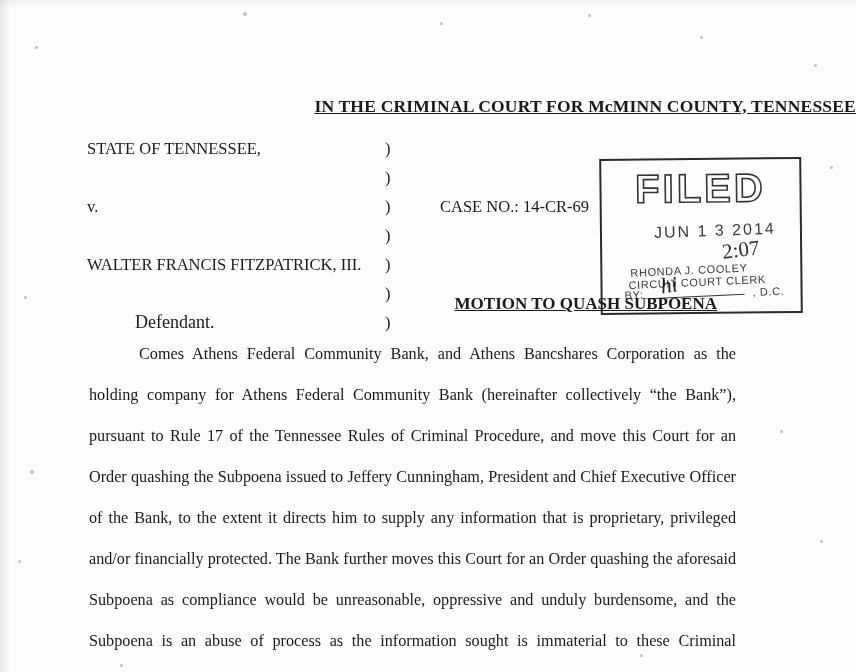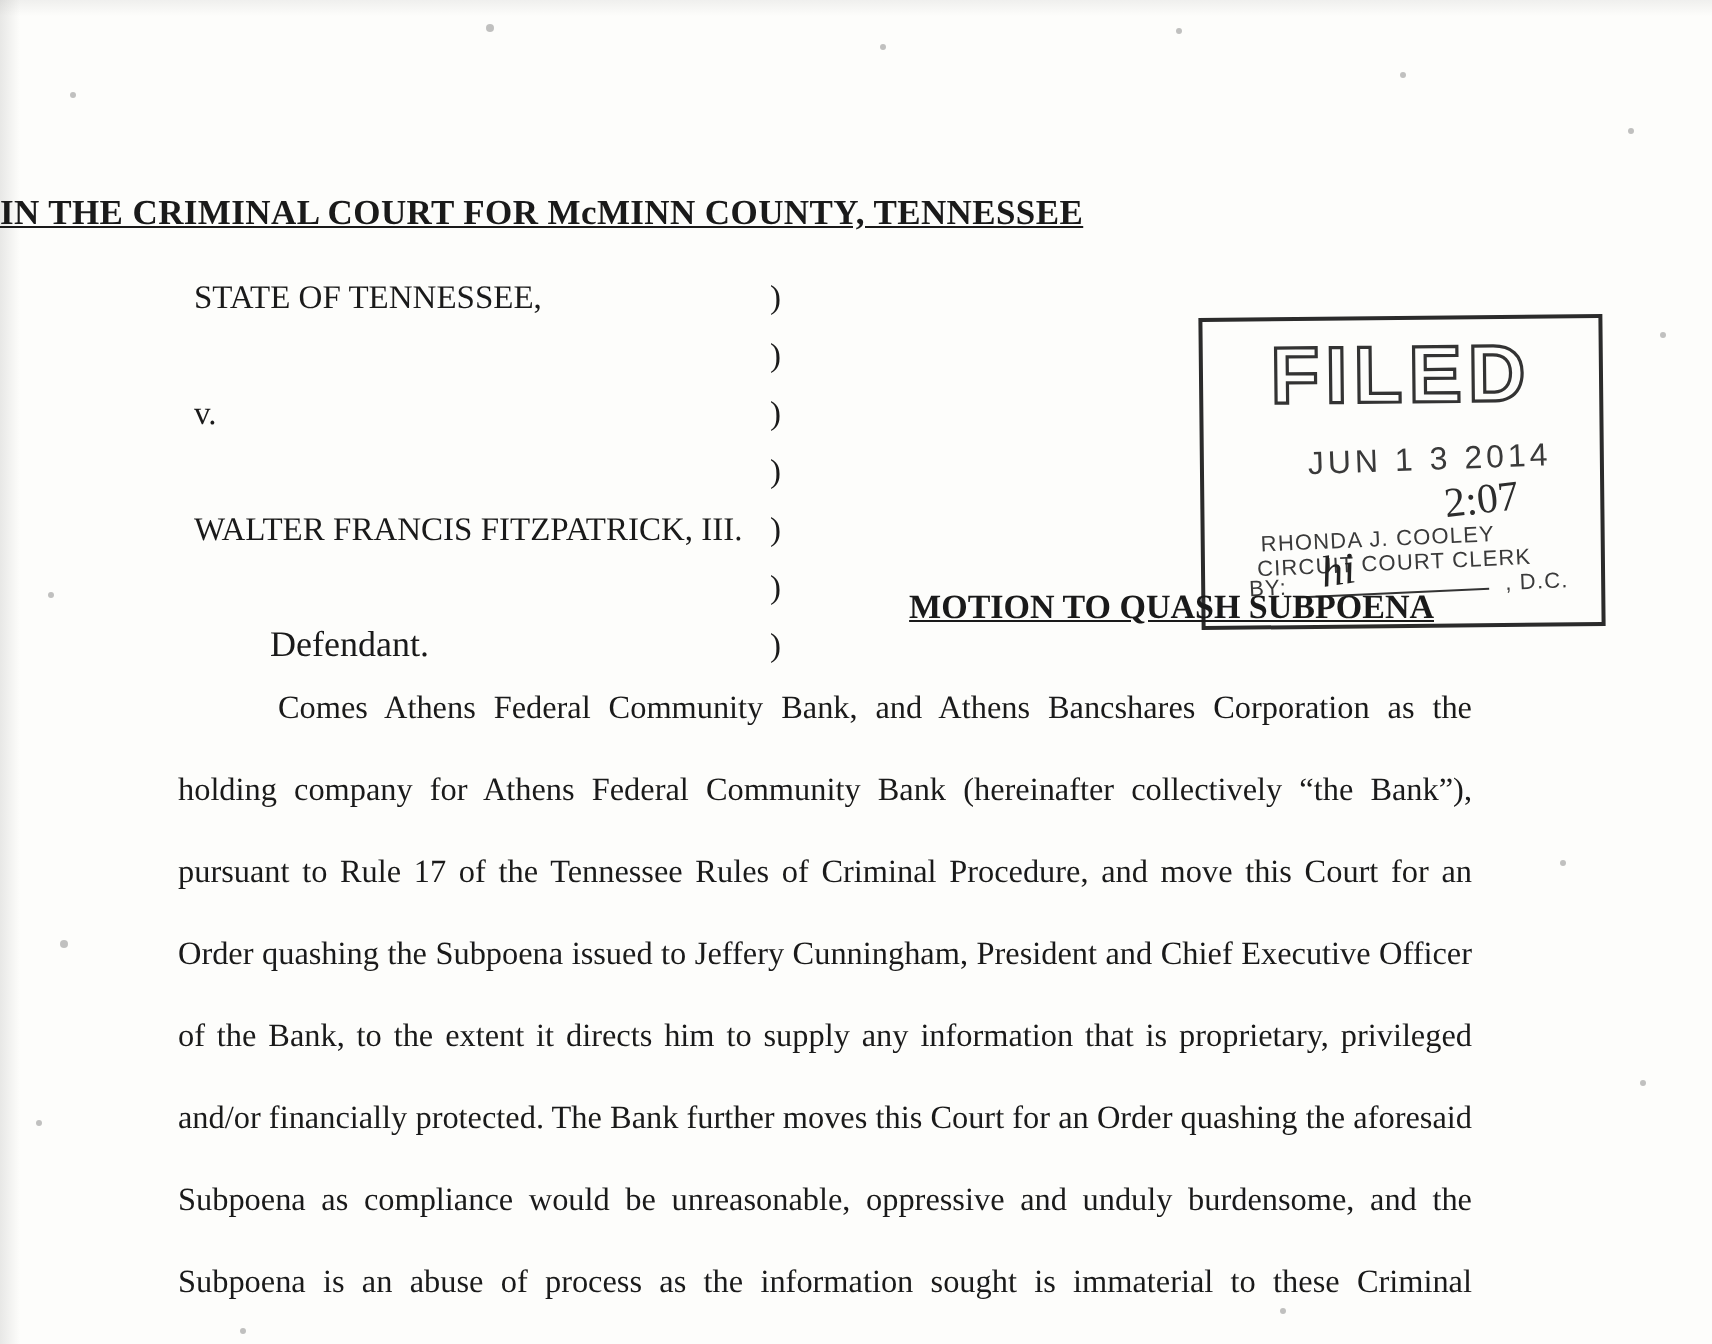--- a/index.html
+++ b/index.html
@@ -44,42 +44,42 @@
     width: 856px; height: 8px;
     background: linear-gradient(to bottom, rgba(120,120,120,0.10), rgba(255,255,255,0));
     pointer-events: none;
   }
 
   .doc-title {
     position: absolute;
     top: 96px;
     left: 0;
     width: 856px;
-    text-align: left;
+    text-align: right;
     font-weight: bold;
     font-size: 17.5px;
     letter-spacing: 0.2px;
     text-decoration: underline;
   }
 
   .caption {
     position: absolute;
     top: 134px;
     left: 85px;
     width: 560px;
     font-size: 16.5px;
     line-height: 29px;
   }
   .cap-row {
     position: relative;
     height: 29px;
   }
   .cap-party {
     position: absolute;
-    left: 12px;
+    left: 2px;
     white-space: nowrap;
   }
   .cap-party.indent {
     left: 50px;
     font-size: 18px;
   }
   .cap-paren {
     position: absolute;
     left: 300px;
   }
@@ -274,20 +274,21 @@
       <span class="cap-party">WALTER FRANCIS FITZPATRICK, III.</span>
       <span class="cap-paren">)</span>
     </div>
     <div class="cap-row">
       <span class="cap-paren">)</span>
     </div>
     <div class="cap-row">
       <span class="cap-party indent">Defendant.</span>
       <span class="cap-paren">)</span>
     </div>
+    <div class="cap-case">CASE NO.: 14-CR-69</div>
   </div>
 
   <div class="stamp">
     <div class="stamp-inner">
       <div class="stamp-filed"><span class="hollow">FILED</span></div>
       <div class="stamp-date">JUN 1 3 2014</div>
       <div class="stamp-time">2:07</div>
       <div class="stamp-clerk">RHONDA J. COOLEY</div>
       <div class="stamp-court">CIRCUIT COURT CLERK</div>
       <div class="stamp-by">BY:</div>

